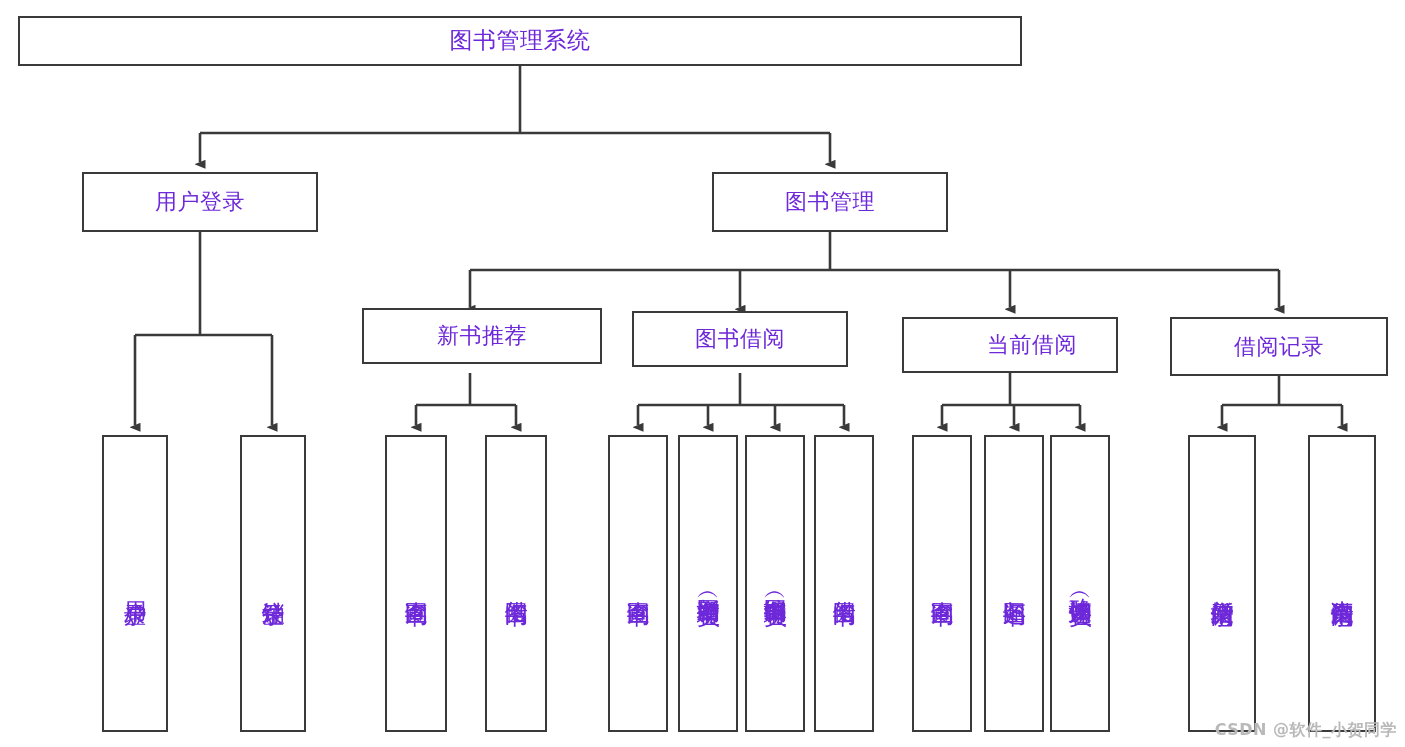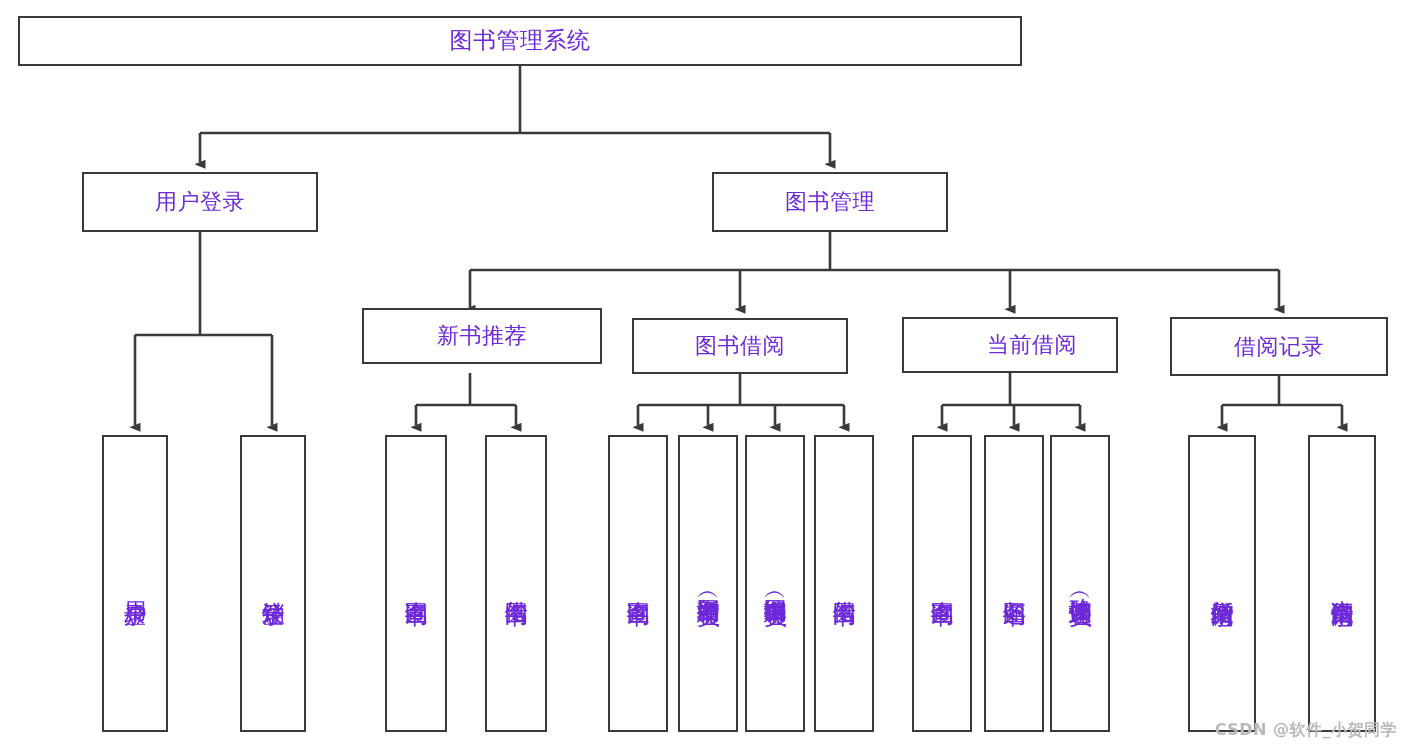--- a/index.html
+++ b/index.html
@@ -140,21 +140,21 @@
   <div class="node horiz" style="left: 82px; top: 172px; width: 236px; height: 60px;">
     <span class="node-label">用户登录</span>
   </div>
   <div class="node horiz" style="left: 712px; top: 172px; width: 236px; height: 60px;">
     <span class="node-label">图书管理</span>
   </div>
 
   <div class="node horiz" style="left: 362px; top: 308px; width: 240px; height: 56px;">
     <span class="node-label">新书推荐</span>
   </div>
-  <div class="node horiz" style="left: 632px; top: 318px; width: 216px; height: 56px;">
+  <div class="node horiz" style="left: 632px; top: 311px; width: 216px; height: 56px;">
     <span class="node-label">图书借阅</span>
   </div>
   <div class="node horiz" style="left: 902px; top: 317px; width: 216px; height: 56px; padding-left: 44px;">
     <span class="node-label">当前借阅</span>
   </div>
   <div class="node horiz" style="left: 1170px; top: 317px; width: 218px; height: 59px;">
     <span class="node-label">借阅记录</span>
   </div>
 
   <div class="node vert" style="left: 102px; top: 435px; width: 66px; height: 297px;">

